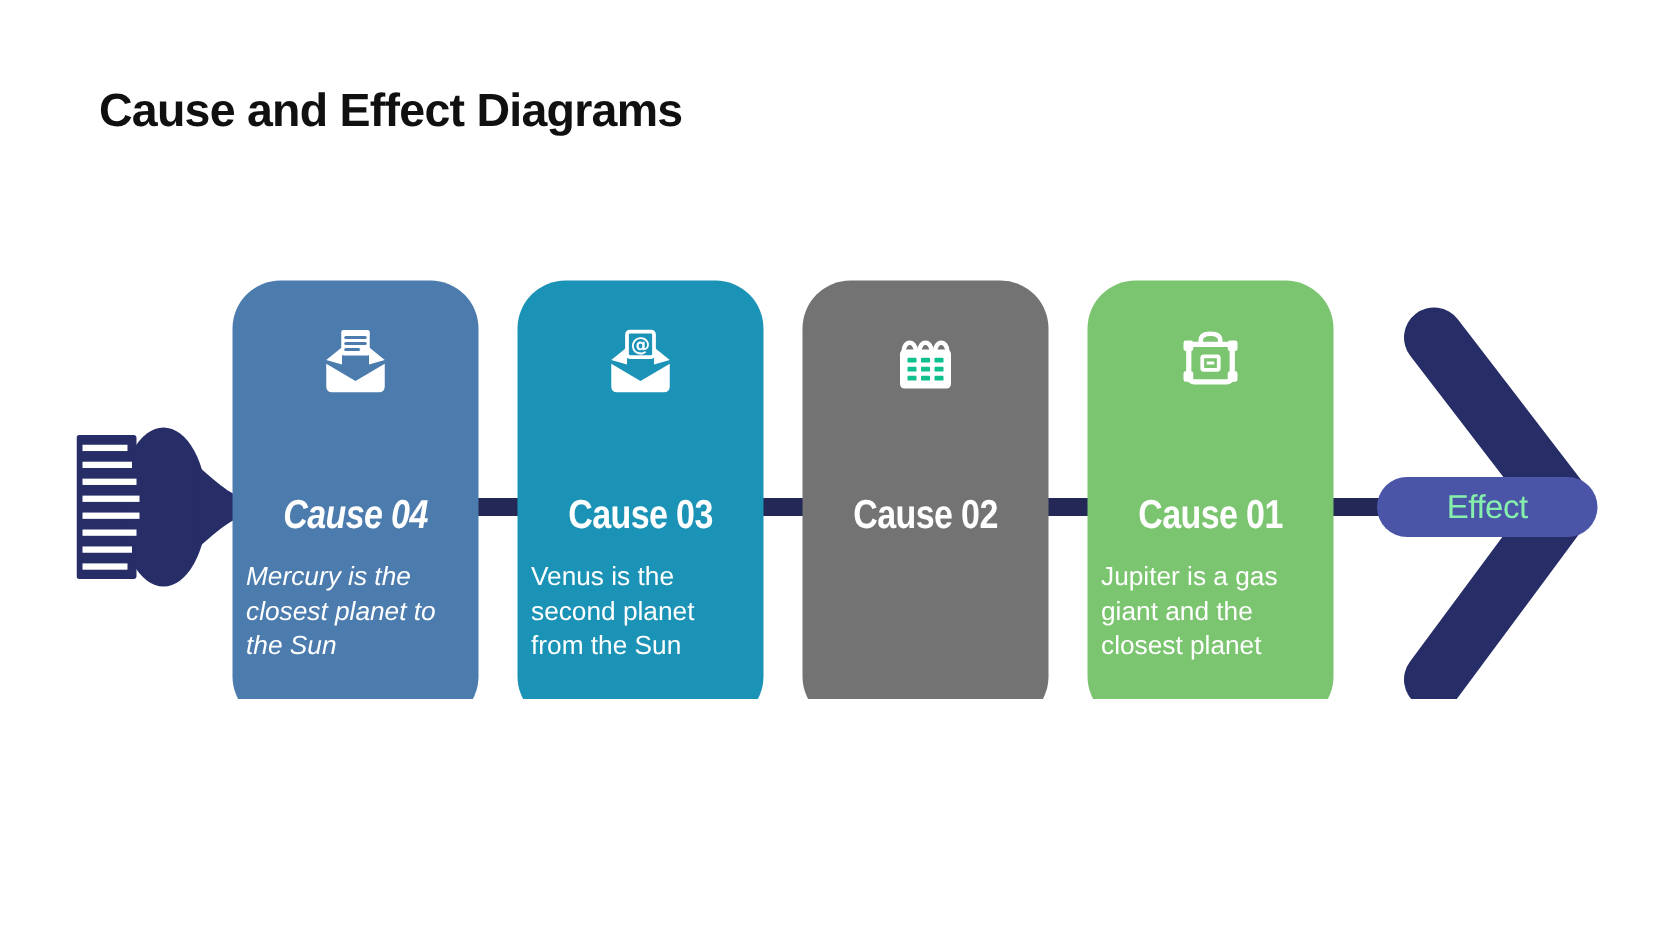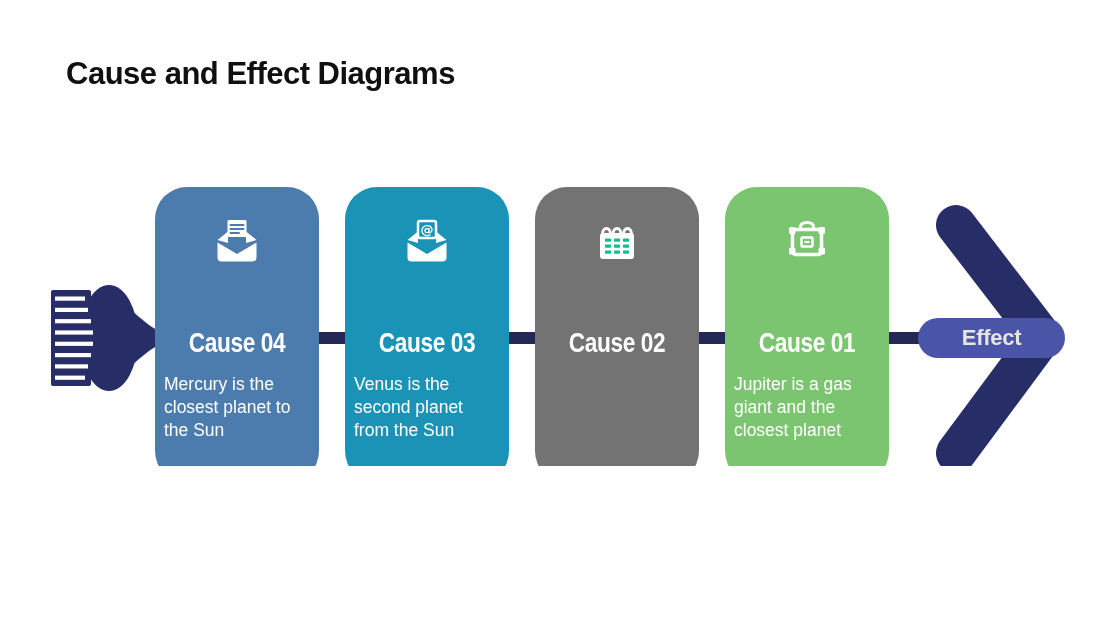--- a/index.html
+++ b/index.html
@@ -36,30 +36,30 @@
     position:absolute;top:141px;left:0;width:100%;
     text-align:center;color:#ffffff;
     font-size:27px;font-weight:800;letter-spacing:-0.5px;
     transform:scaleX(0.84);
   }
   .card-text{
     position:absolute;top:186px;left:9px;right:9px;
     text-align:left;color:#ffffff;
     font-size:17.5px;line-height:23px;font-weight:400;
   }
-  .card-0{left:155px;} .card-1{left:345px;} .card-2{left:535px;} .card-3{left:725px;}
+  .card-0{left:155px;font-style:italic;} .card-1{left:345px;} .card-2{left:535px;} .card-3{left:725px;}
   
   #chevron-svg{position:absolute;left:920px;top:195px;z-index:2;}
   #effect-pill{
     position:absolute;left:918px;top:318px;width:147px;height:40px;
     border-radius:20px;z-index:4;
     display:flex;align-items:center;justify-content:center;
   }
   #effect-pill .pill-label{
-    color:#e5e5e5;font-size:22px;font-weight:700;letter-spacing:-0.3px;
+    color:#86efac;font-size:22px;font-weight:400;letter-spacing:-0.3px;
   }
 </style>
 </head>
 <body>
 
 <div id="slide">
 
   <h1 id="slide-title">Cause and Effect Diagrams</h1>
 
   <div id="spine" style="background-color: rgb(35, 40, 86); color: rgb(35, 40, 86);"></div>

